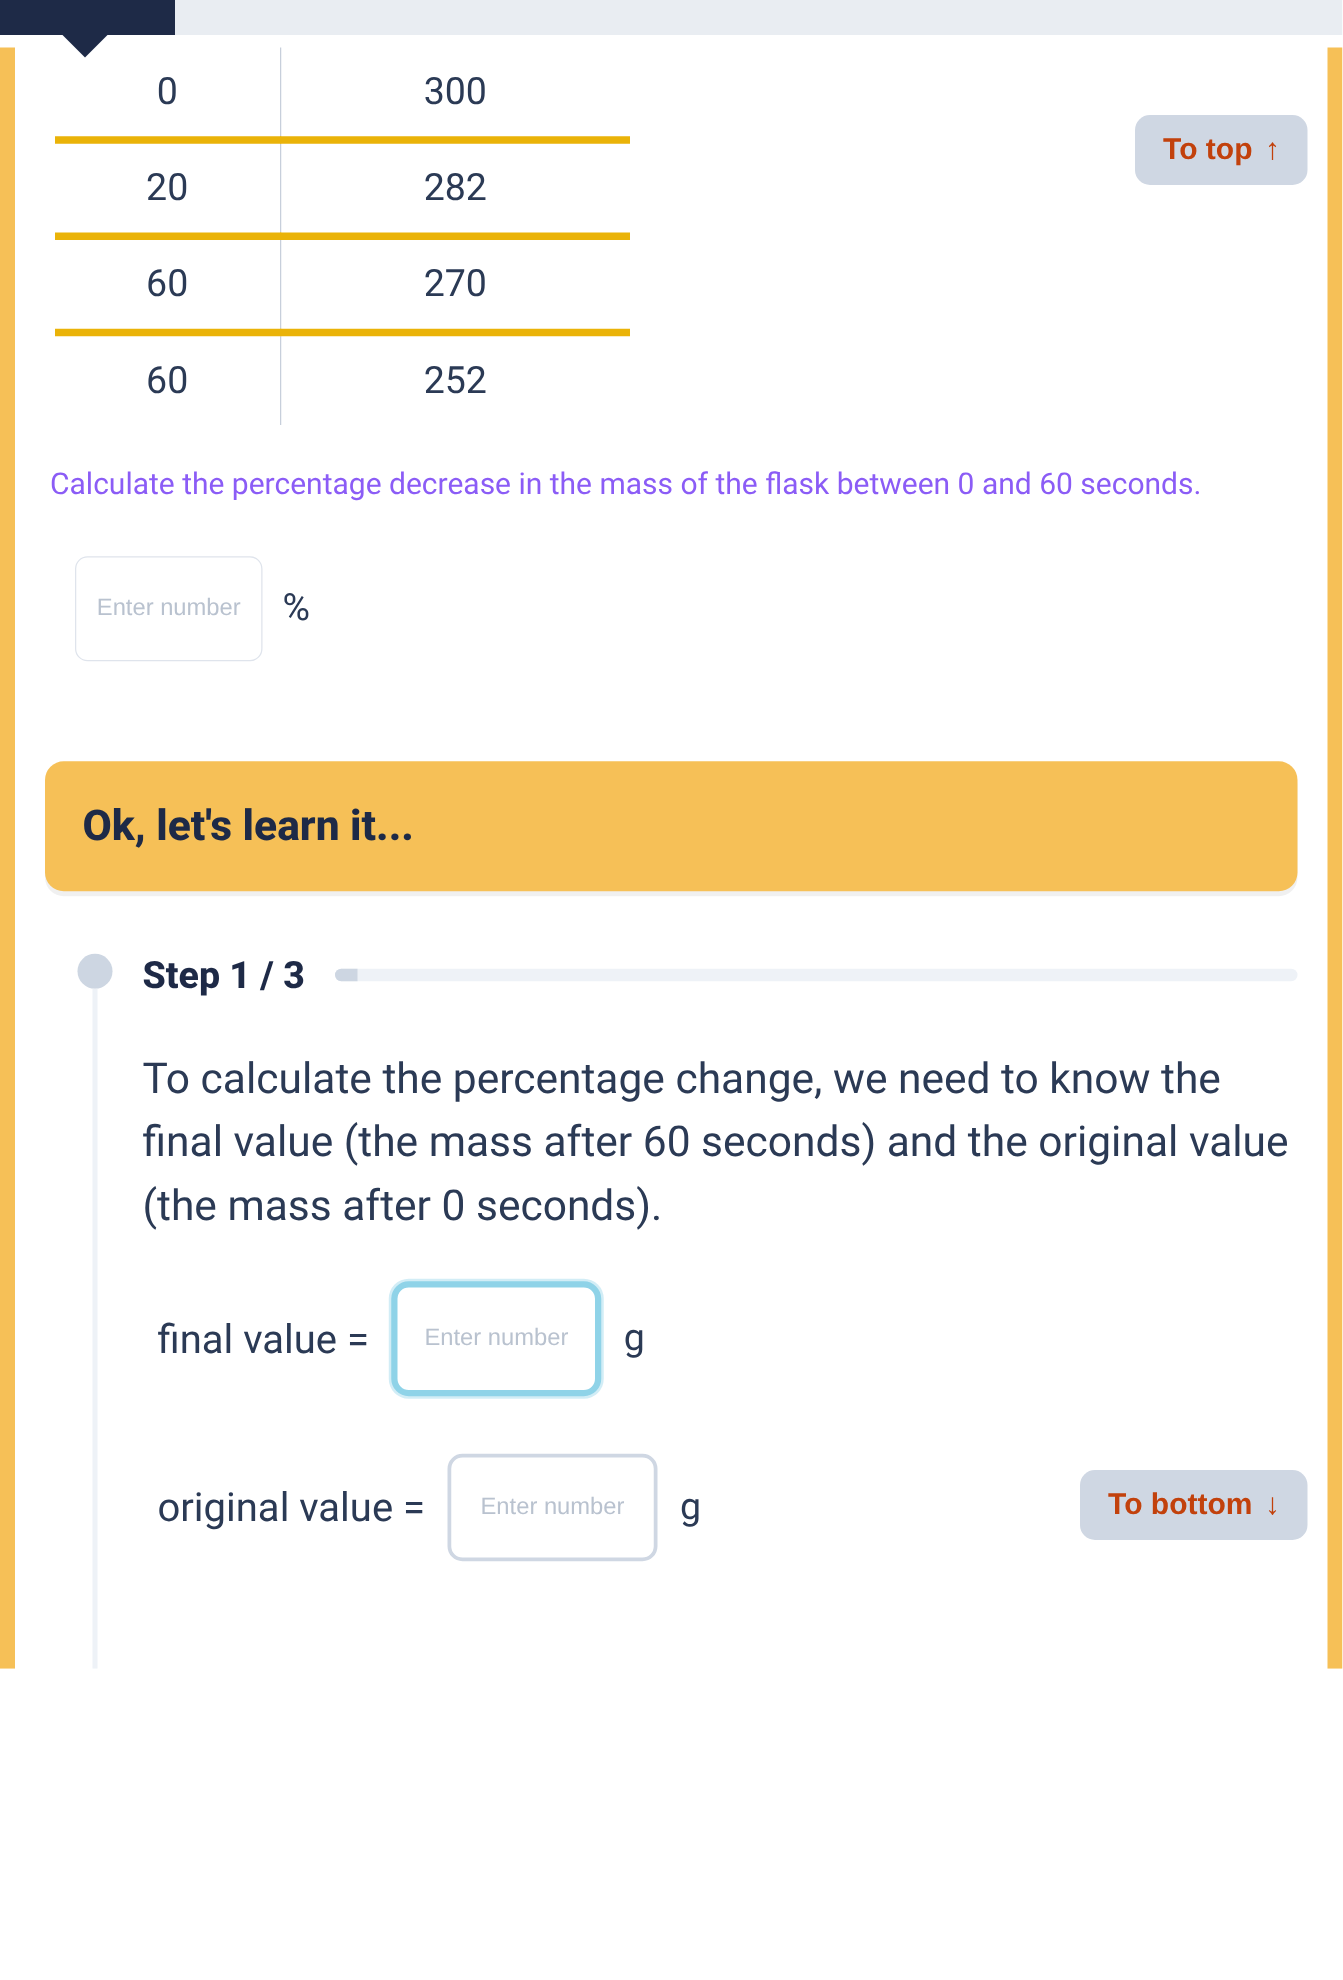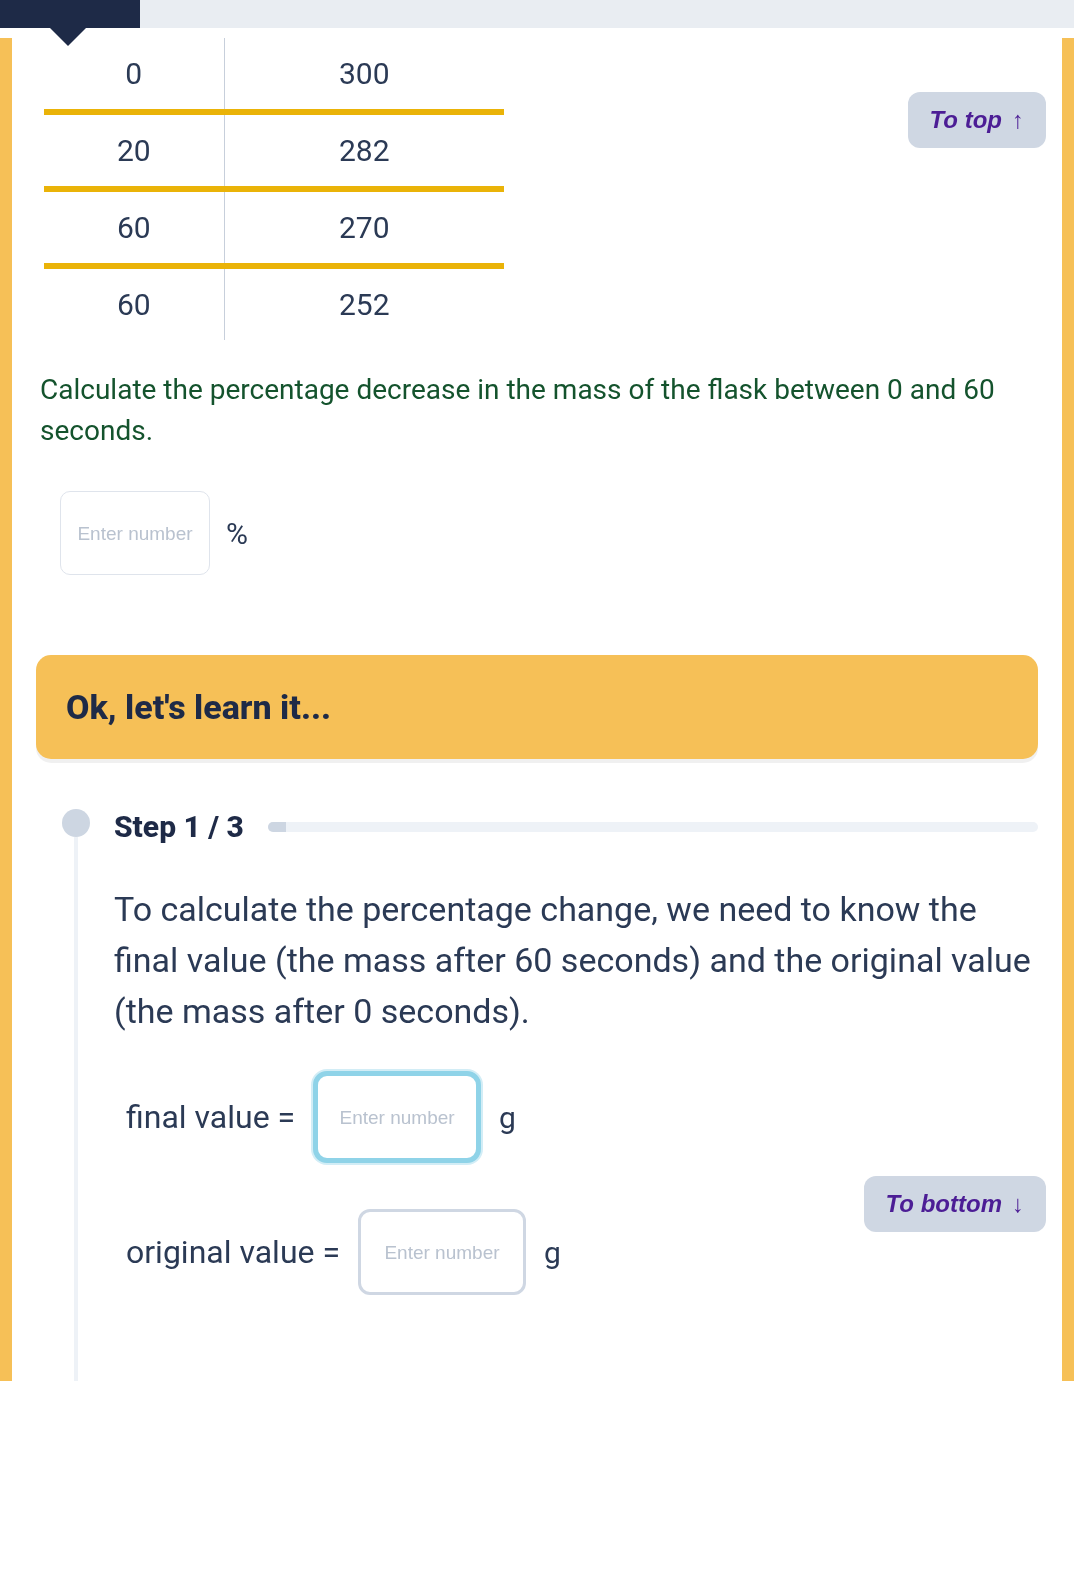--- a/index.html
+++ b/index.html
@@ -16,25 +16,25 @@
     border-left: 18px solid transparent; border-right: 18px solid transparent;
     border-top: 18px solid #1e2a47;
   }
   .page { border-left: 12px solid #f6c057; border-right: 12px solid #f6c057; padding-bottom: 40px; }
   .content { padding: 0 24px; }
   table.data { border-collapse: collapse; width: 460px; margin: 10px 0 30px 8px; }
   table.data td { padding: 18px 10px; font-size: 30px; color: #2b3a55; text-align: center; }
   table.data tr { border-top: 6px solid #eab308; }
   table.data tr:first-child { border-top: none; }
   table.data td:first-child { width: 180px; border-right: 1px solid #c7cfdb; }
-  .question { font-size: 28px; color: #14532d; line-height: 1.45; margin: 20px 4px 40px 4px; }
+  .question { font-size: 24px; color: #8b5cf6; line-height: 1.45; margin: 20px 4px 40px 4px; }
   .answer-row { display: flex; align-items: center; gap: 16px; margin: 0 0 80px 24px; }
   input.numbox {
     width: 150px; height: 84px; border: 1px solid #dfe4ec; border-radius: 10px;
-    font-size: 20px; text-align: center; color: #2b3a55; background: #fff;
+    font-size: 17px; text-align: center; color: #2b3a55; background: #fff;
   }
   input.numbox::placeholder { color: #b9c2cf; font-size: 19px; }
   .unit { font-size: 30px; color: #2b3a55; }
   .learn-banner {
     background: #f6c057; color: #1e2a47; font-size: 34px; font-weight: 800;
     padding: 32px 30px; border-radius: 15px; margin: 0 0 50px 0;
     box-shadow: 0 4px 0 rgba(0,0,0,0.06);
   }
   .step-wrap { display: flex; gap: 24px; padding-left: 26px; }
   .step-rail { position: relative; width: 28px; flex: 0 0 28px; }
@@ -49,23 +49,23 @@
   .step-head { display: flex; align-items: center; gap: 24px; margin-bottom: 40px; }
   .step-title { font-size: 30px; font-weight: 800; color: #1e2a47; }
   .step-bar { flex: 1; height: 10px; background: #eef2f7; border-radius: 5px; position: relative; }
   .step-bar::before { content:""; position:absolute; left:0; top:0; height:100%; width:18px; background:#cdd6e2; border-radius:5px 0 0 5px; }
   .step-text { font-size: 34px; color: #2b3a55; line-height: 1.5; margin-bottom: 34px; }
   .eq-row { display: flex; align-items: center; gap: 18px; margin: 20px 0 46px 12px; }
   .eq-label { font-size: 32px; color: #2b3a55; }
   input.numbox.focus { border: 5px solid #8fd3e8; box-shadow: 0 0 0 2px rgba(143,211,232,0.4); border-radius: 14px; height: 92px; width: 168px; }
   input.numbox.plain { border: 3px solid #cfd7e3; border-radius: 12px; height: 86px; width: 168px; }
   .pill-btn {
-    position: fixed; right: 28px; background: #cfd7e3; color: #4c1d95;
+    position: fixed; right: 28px; background: #cfd7e3; color: #c2410c;
     border: none; border-radius: 12px; font-size: 24px; font-weight: 700;
-    padding: 14px 22px; display: inline-flex; align-items: flex-start; gap: 10px; cursor: pointer; font-style: italic;
+    padding: 14px 22px; display: inline-flex; align-items: flex-start; gap: 10px; cursor: pointer;
   }
   .pill-top { top: 92px; }
   .pill-bottom { top: 1176px; }
   .arrow { font-size: 24px; }
 </style>
 </head>
 <body>
 
 <div class="topbar">
   <div class="topbar-seg"></div>

